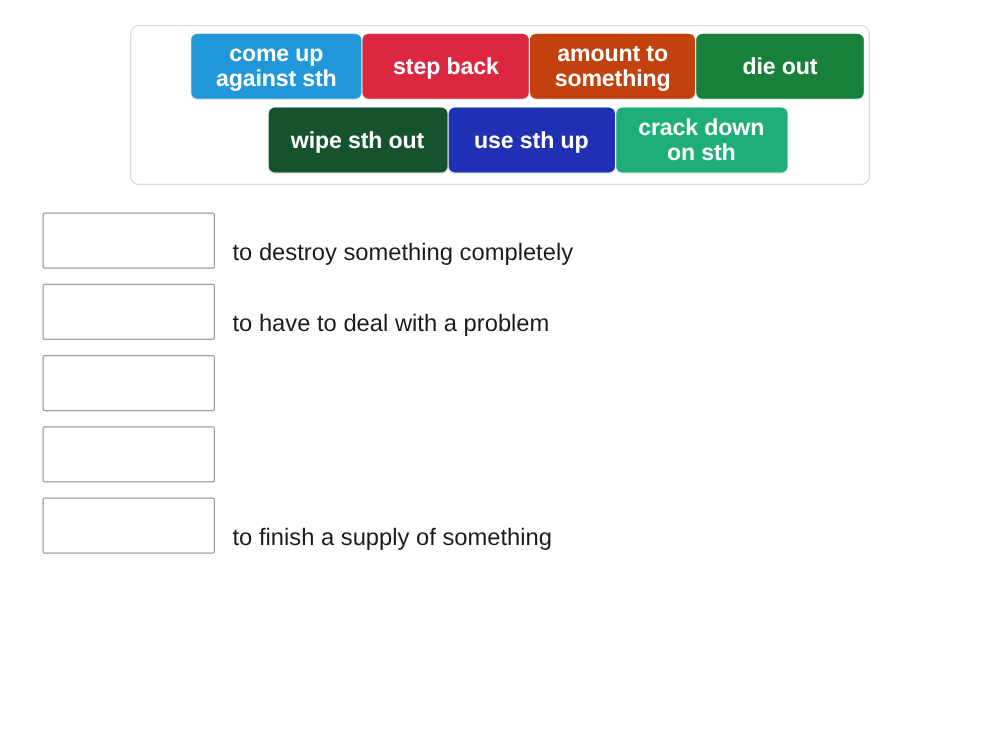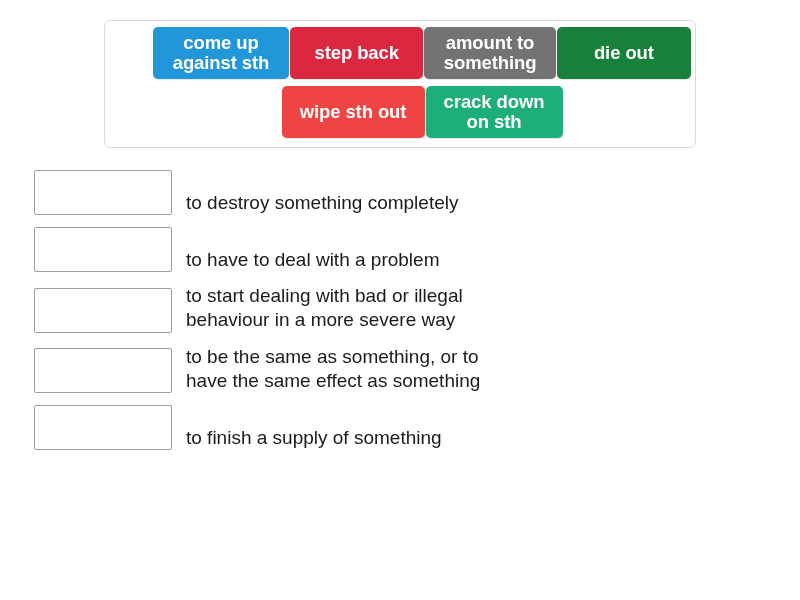--- a/index.html
+++ b/index.html
@@ -100,31 +100,34 @@
 
 <div id="tile-tray">
   <div class="tile-row row-1">
     <div class="tile t0" style="background: rgb(33, 150, 216);">
       <span>come up
 against sth</span>
     </div>
     <div class="tile t1" style="background: rgb(220, 39, 64);">
       <span>step back</span>
     </div>
-    <div class="tile t2" style="background: #737373;">
+    <div class="tile t2" style="background: #c2410c;">
       <span>amount to
 something</span>
     </div>
     <div class="tile t3" style="background: rgb(23, 128, 58);">
       <span>die out</span>
     </div>
   </div>
   <div class="tile-row row-2">
-    <div class="tile t4" style="background: #ef4444;">
+    <div class="tile t4" style="background: #14532d;">
       <span>wipe sth out</span>
+    </div>
+    <div class="tile t5" style="background: rgb(31, 48, 181);">
+      <span>use sth up</span>
     </div>
     <div class="tile t6" style="background: rgb(30, 174, 121); justify-content: flex-end;">
       <span>crack down
 on sth</span>
     </div>
   </div>
 </div>
 
 <div id="answer-list">
 
@@ -133,29 +136,25 @@
     <div class="definition">to destroy something completely</div>
   </div>
 
   <div class="answer-row">
     <div class="drop-box"></div>
     <div class="definition">to have to deal with a problem</div>
   </div>
 
   <div class="answer-row">
     <div class="drop-box"></div>
-    <div class="definition">to start dealing with bad or illegal
-behaviour in a more severe way</div>
   </div>
 
 
   <div class="answer-row">
     <div class="drop-box"></div>
-    <div class="definition">to be the same as something, or to
-have the same effect as something</div>
   </div>
 
 
   <div class="answer-row">
     <div class="drop-box"></div>
     <div class="definition">to finish a supply of something</div>
   </div>
 
 </div>
 

